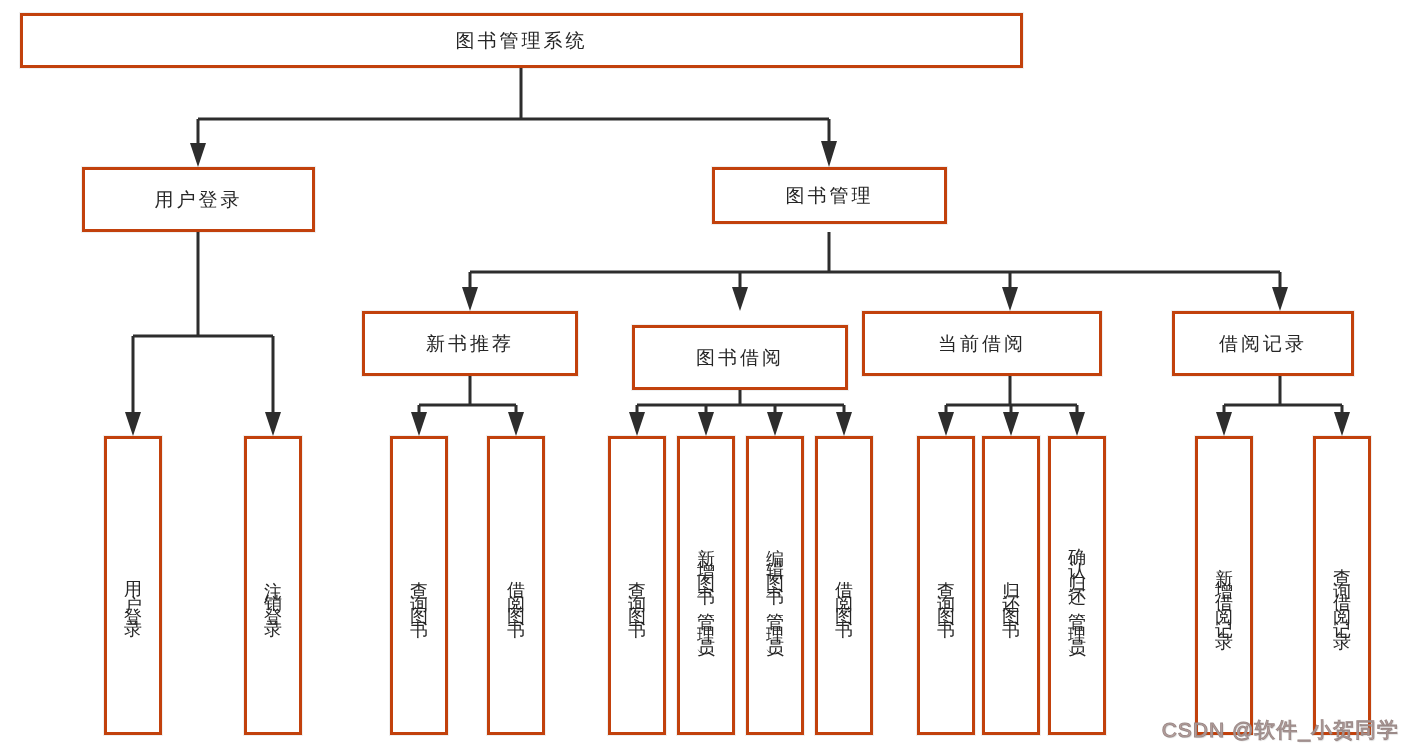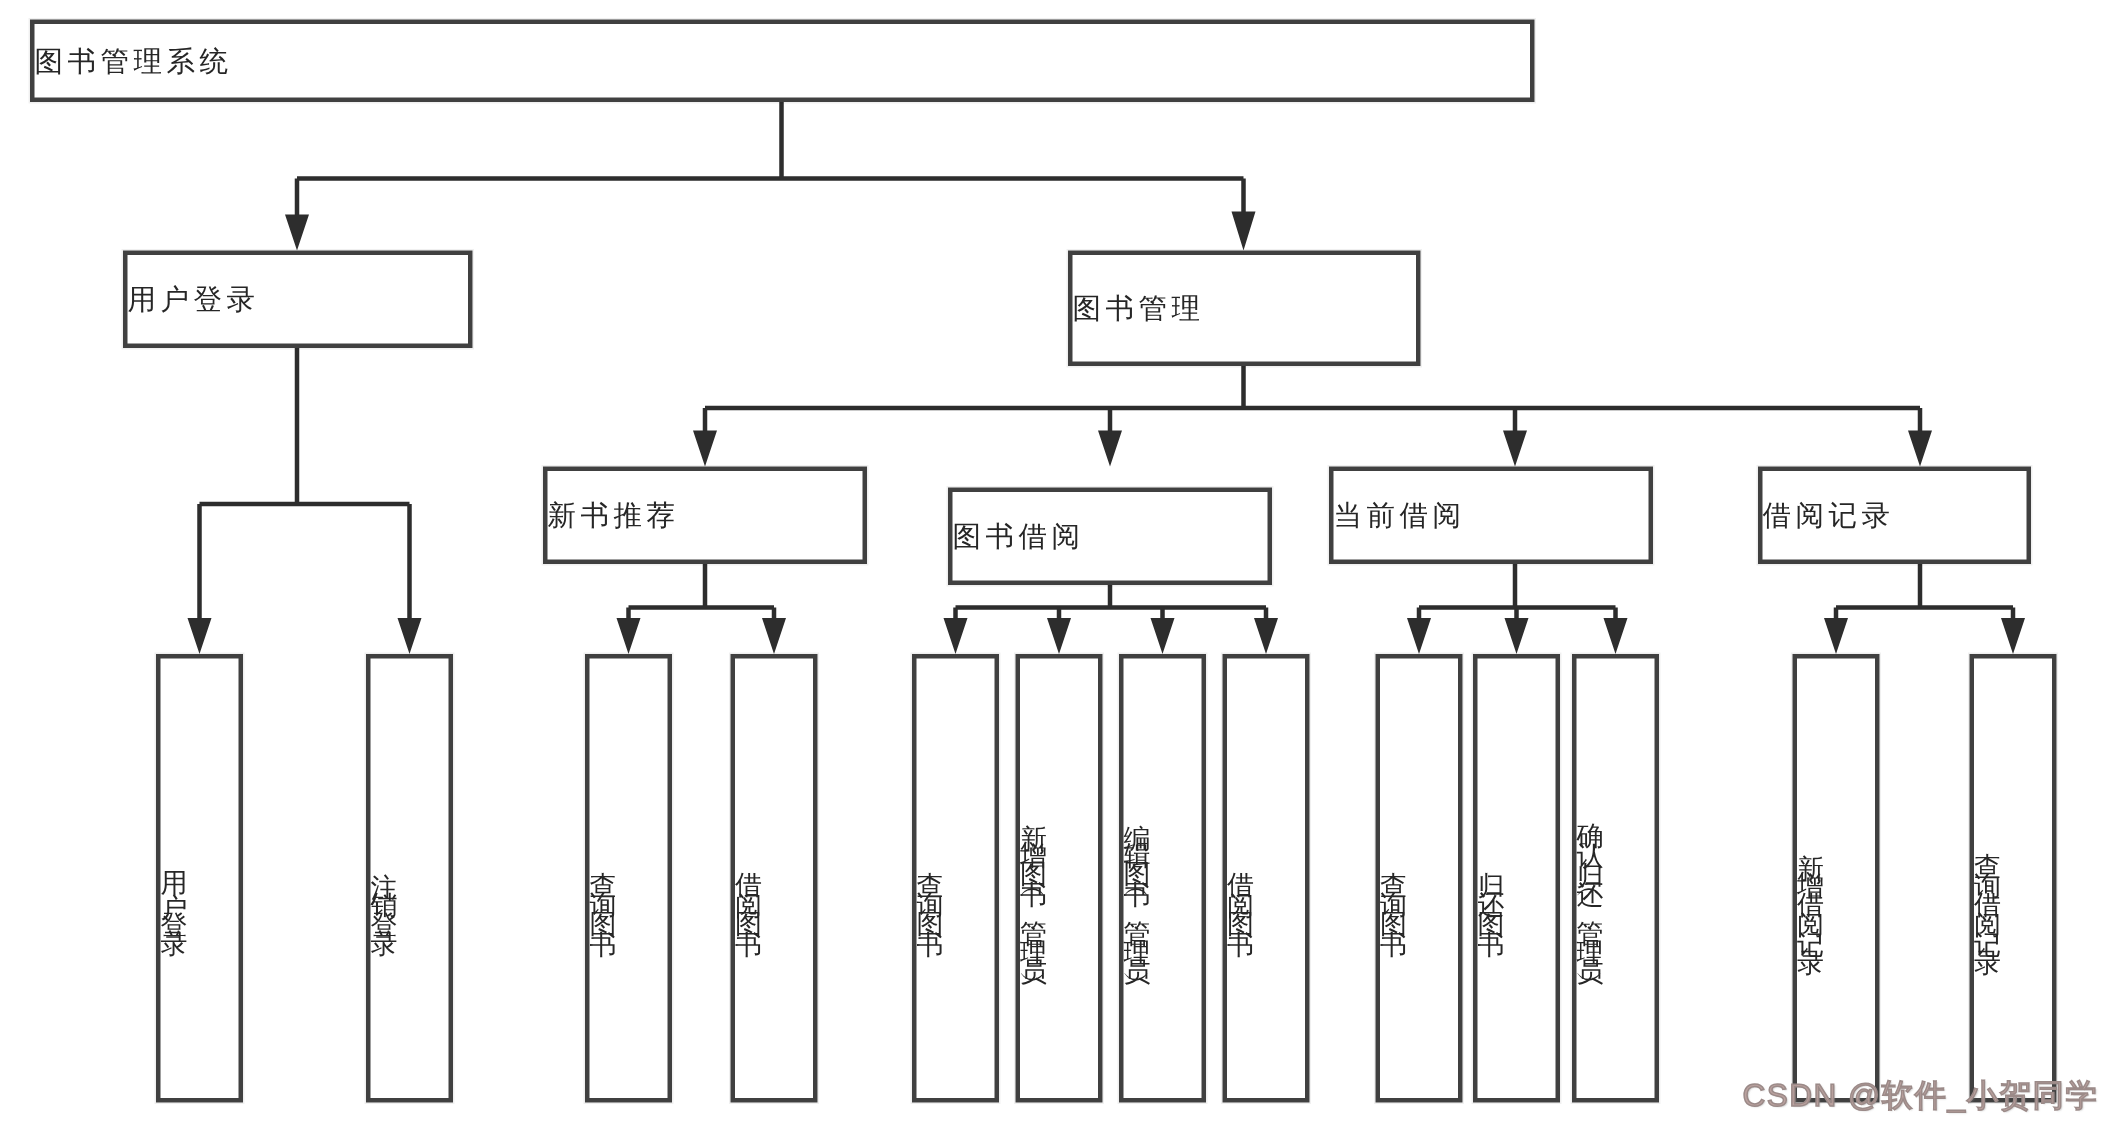--- a/index.html
+++ b/index.html
@@ -15,24 +15,24 @@
   .wires {
     position: absolute;
     left: 0; top: 0;
     width: 1405px; height: 747px;
     pointer-events: none;
   }
   .node {
     position: absolute;
     box-sizing: border-box;
     background: #ffffff;
-    border: 3px solid #404040;
+    border: 3px solid #c2410c;
     display: flex;
     align-items: center;
-    justify-content: flex-start;
+    justify-content: center;
     box-shadow: 0 0 0 1px rgba(0,0,0,0.06);
   }
   .node span {
     font-size: 19px;
     letter-spacing: 3px;
     white-space: nowrap;
     color: #262626;
   }
   .leaf span {
     writing-mode: vertical-rl;
@@ -80,31 +80,31 @@
     </g>
   </svg>
 
   <div class="node" style="left:20px;top:13px;width:1003px;height:55px">
     <span>图书管理系统</span>
   </div>
 
   <div class="node" style="left:82px;top:167px;width:233px;height:65px">
     <span>用户登录</span>
   </div>
-  <div class="node" style="left:712px;top:167px;width:235px;height:77px">
+  <div class="node" style="left:712px;top:167px;width:235px;height:57px">
     <span>图书管理</span>
   </div>
 
   <div class="node" style="left:362px;top:311px;width:216px;height:65px">
     <span>新书推荐</span>
   </div>
   <div class="node" style="left:632px;top:325px;width:216px;height:65px">
     <span>图书借阅</span>
   </div>
-  <div class="node" style="left:886px;top:311px;width:216px;height:65px">
+  <div class="node" style="left:862px;top:311px;width:240px;height:65px">
     <span>当前借阅</span>
   </div>
   <div class="node" style="left:1172px;top:311px;width:182px;height:65px">
     <span>借阅记录</span>
   </div>
 
   <div class="node leaf" style="left:104px;top:436px;width:58px;height:299px">
     <span>用户登录</span>
   </div>
   <div class="node leaf" style="left:244px;top:436px;width:58px;height:299px">

